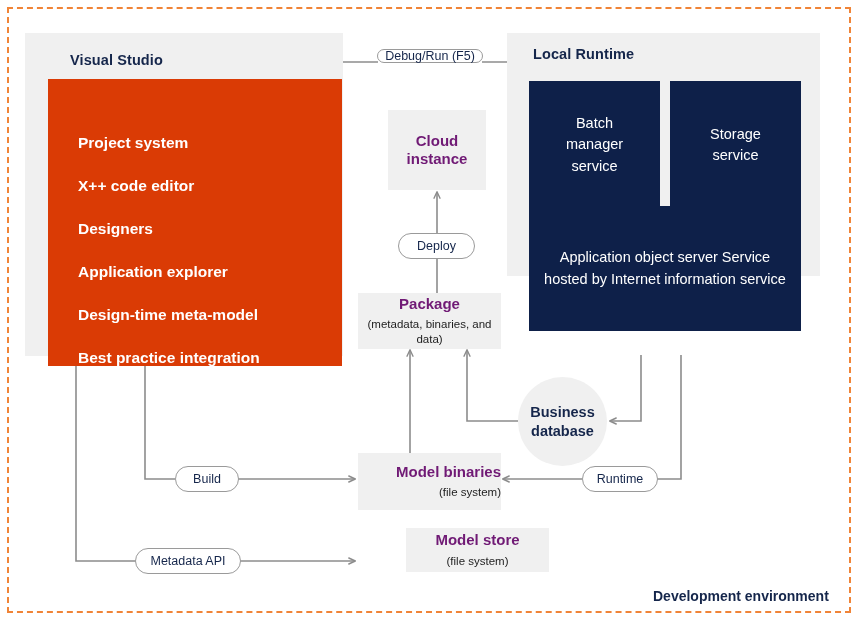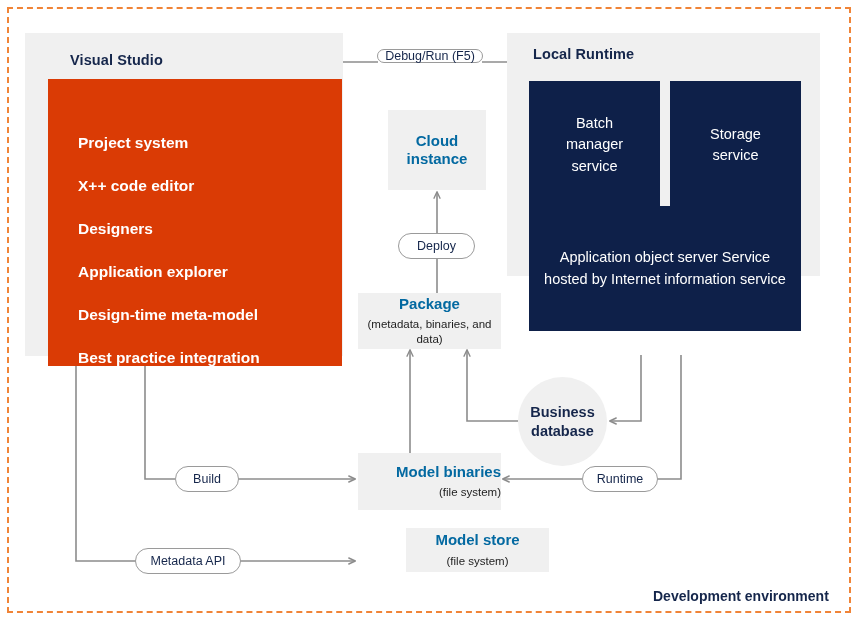--- a/index.html
+++ b/index.html
@@ -16,21 +16,21 @@
     position:absolute;font-weight:bold;font-size:14.5px;color:#15264B;
     letter-spacing:.1px;white-space:nowrap;
   }
 
   .box{position:absolute;box-sizing:border-box;display:flex;flex-direction:column;
        align-items:center;justify-content:center;text-align:center;}
   .box.grey{background:#F0F0F0;}
   .box.navy{background:#0E2049;}
   .box.orange{background:#DA3B05;}
 
-  .box-title{font-weight:bold;font-size:15px;color:#0369a1;line-height:1.22;}
+  .box-title{font-weight:bold;font-size:15px;color:#701a75;line-height:1.22;}
   .box-sub{font-size:11.5px;color:#1D1D1D;line-height:1.3;margin-top:4px;}
   .navy .box-title{color:#ffffff;font-weight:normal;font-size:14.5px;line-height:1.45;}
 
   .circle{position:absolute;border-radius:50%;background:#F0F0F0;
           display:flex;align-items:center;justify-content:center;text-align:center;}
   .circle .box-title{font-weight:bold;font-size:14.5px;color:#15264B;line-height:1.3;}
 
   .feature-list{
     position:absolute;left:30px;top:50px;right:14px;
     display:flex;flex-direction:column;gap:16px;

